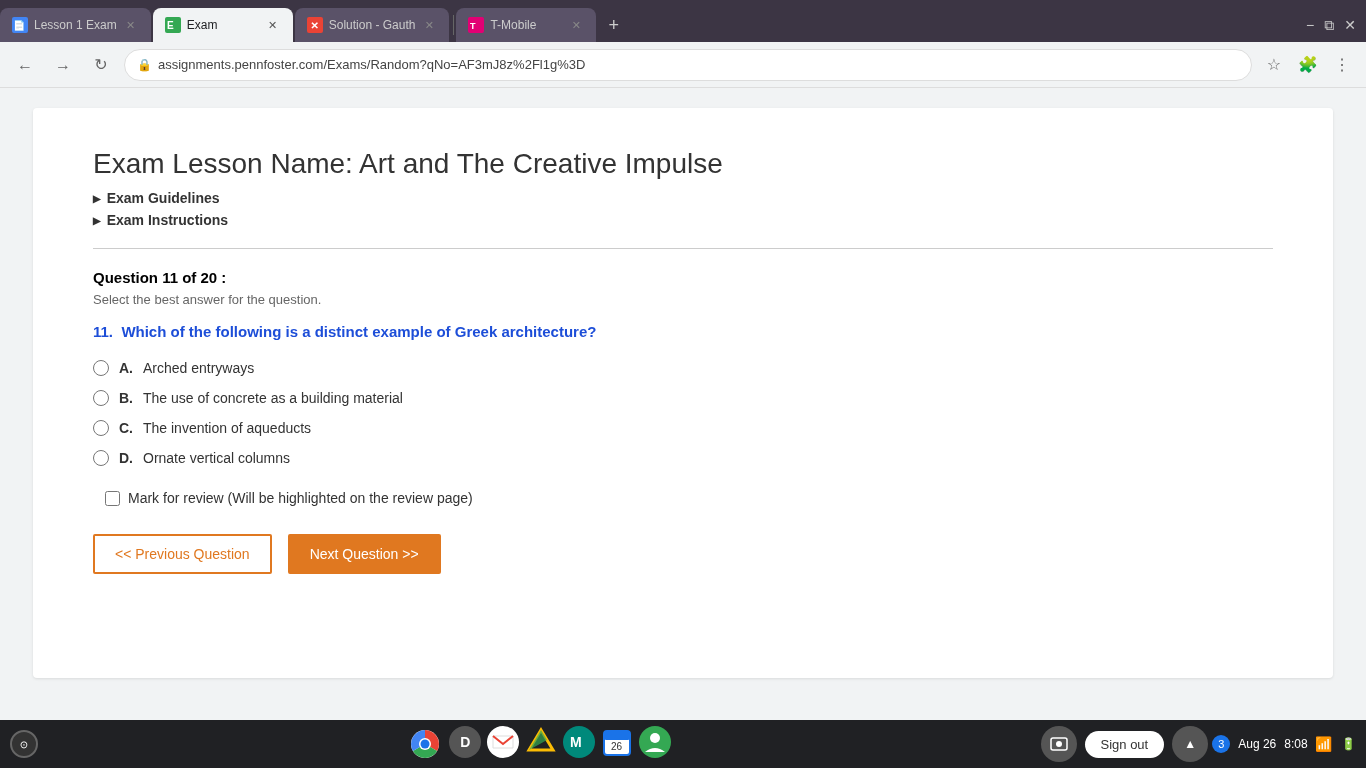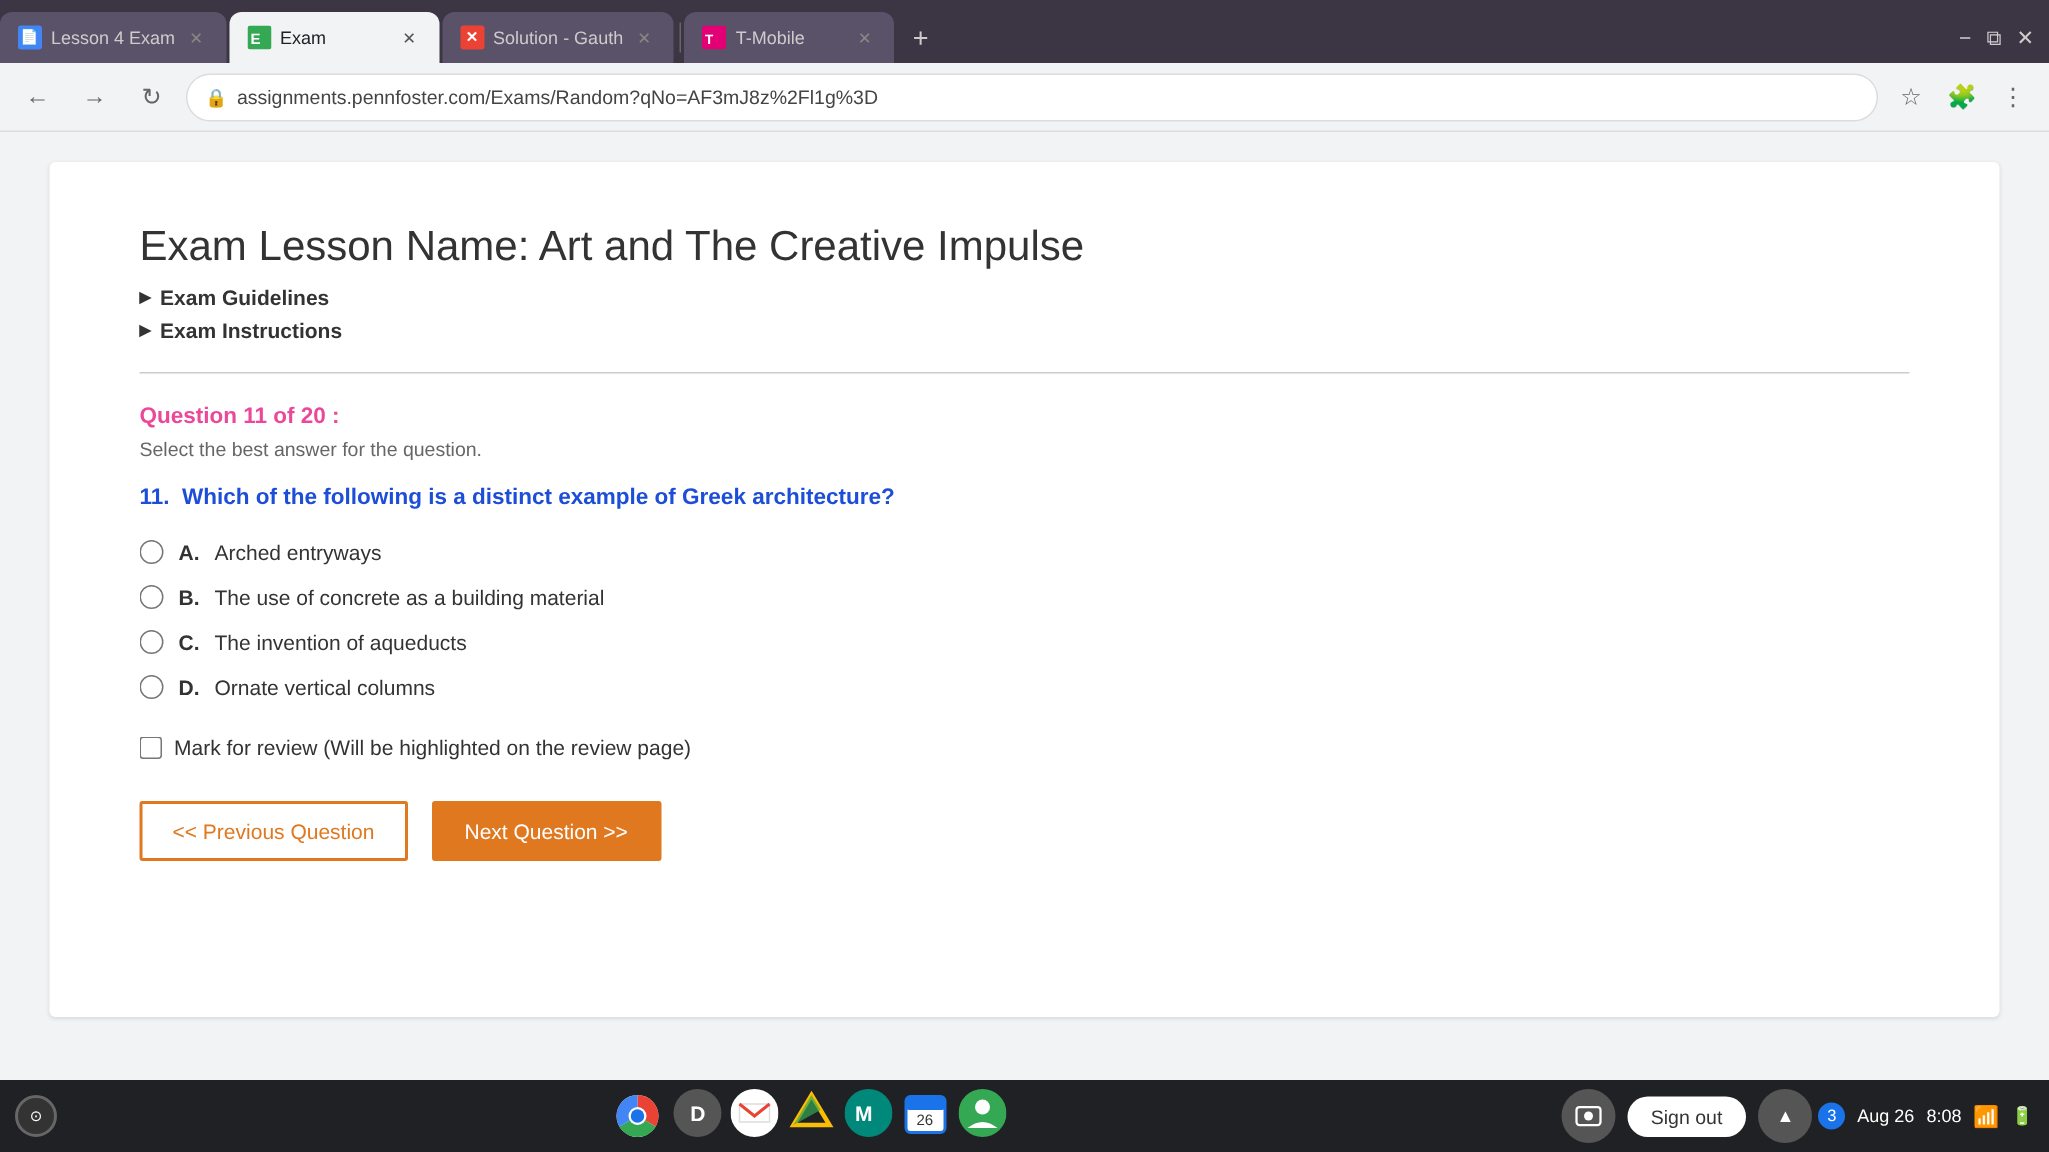--- a/index.html
+++ b/index.html
@@ -31,30 +31,30 @@
     .exam-card { background: #fff; border-radius: 4px; padding: 40px 60px 40px 60px; max-width: 1300px; margin: 0 auto; min-height: 570px; box-shadow: 0 1px 3px rgba(0,0,0,0.1); }
 
     .exam-title { font-size: 28px; font-weight: normal; color: #333; margin-bottom: 10px; }
     .exam-number { font-size: 14px; color: #444; margin-bottom: 20px; }
 
     .collapsible-item { display: flex; align-items: center; gap: 6px; color: #333; font-size: 14px; font-weight: bold; margin-bottom: 6px; cursor: pointer; }
     .collapsible-arrow { font-size: 10px; color: #333; }
 
     .divider { border: none; border-top: 1px solid #ccc; margin: 20px 0; }
 
-    .question-header { font-size: 15px; font-weight: bold; color: #ec4899; margin-bottom: 6px; }
+    .question-header { font-size: 15px; font-weight: bold; color: #000000; margin-bottom: 6px; }
     .question-instruction { color: #666; font-size: 13px; margin-bottom: 16px; }
     .question-text { font-size: 15px; font-weight: bold; color: #1d4ed8; margin-bottom: 20px; }
 
     .answer-options { margin-bottom: 24px; }
     .answer-option { display: flex; align-items: center; gap: 10px; margin-bottom: 14px; font-size: 14px; color: #333; cursor: pointer; }
     .answer-option input[type="radio"] { width: 16px; height: 16px; accent-color: #555; cursor: pointer; }
     .option-label { font-weight: bold; }
 
-    .review-checkbox { display: flex; align-items: center; gap: 8px; font-size: 14px; color: #333; margin-bottom: 28px; cursor: pointer; }
+    .review-checkbox { display: flex; align-items: center; gap: 8px; font-size: 14px; color: #333; margin-bottom: 28px; cursor: pointer; margin-left: 12px; }
     .review-checkbox input[type="checkbox"] { width: 15px; height: 15px; cursor: pointer; }
 
     .nav-buttons { display: flex; gap: 16px; }
     .btn-prev { background: #fff; border: 2px solid #e07820; color: #e07820; padding: 0 20px; font-size: 14px; cursor: pointer; border-radius: 2px; font-weight: normal; }
     .btn-next { background: #e07820; border: 2px solid #e07820; color: #fff; padding: 10px 20px; font-size: 14px; cursor: pointer; border-radius: 2px; font-weight: normal; }
 
     
     .taskbar { background: #202124; height: 48px; display: flex; align-items: center; padding: 0 10px; gap: 8px; position: fixed; bottom: 0; width: 1366px; }
     .taskbar-left { display: flex; align-items: center; gap: 8px; }
     .taskbar-center { flex: 1; display: flex; justify-content: center; gap: 6px; }
@@ -70,21 +70,21 @@
     .fav-lesson { background: #4285f4; color: #fff; font-size: 10px; display: flex; align-items: center; justify-content: center; border-radius: 2px; width: 16px; height: 16px; font-weight: bold; }
   </style>
 </head>
 <body>
 
 <div class="browser-chrome">
 
   <div class="tab-bar">
     <div class="tab">
       <div class="favicon fav-lesson">📄</div>
-      <span class="tab-title">Lesson 4 Exam</span>
+      <span class="tab-title">Lesson 1 Exam</span>
       <span class="close-btn">✕</span>
     </div>
     <div class="tab active">
       <div class="favicon" style="width:16px;height:16px;margin-right:6px;flex-shrink:0;">
         <svg width="16" height="16" viewBox="0 0 16 16">
             <rect width="16" height="16" rx="2" fill="#34a853"></rect>
             <text x="2" y="12" fill="white" font-size="10" font-weight="bold">E</text>
           </svg>
       </div>
       <span class="tab-title">Exam</span>

